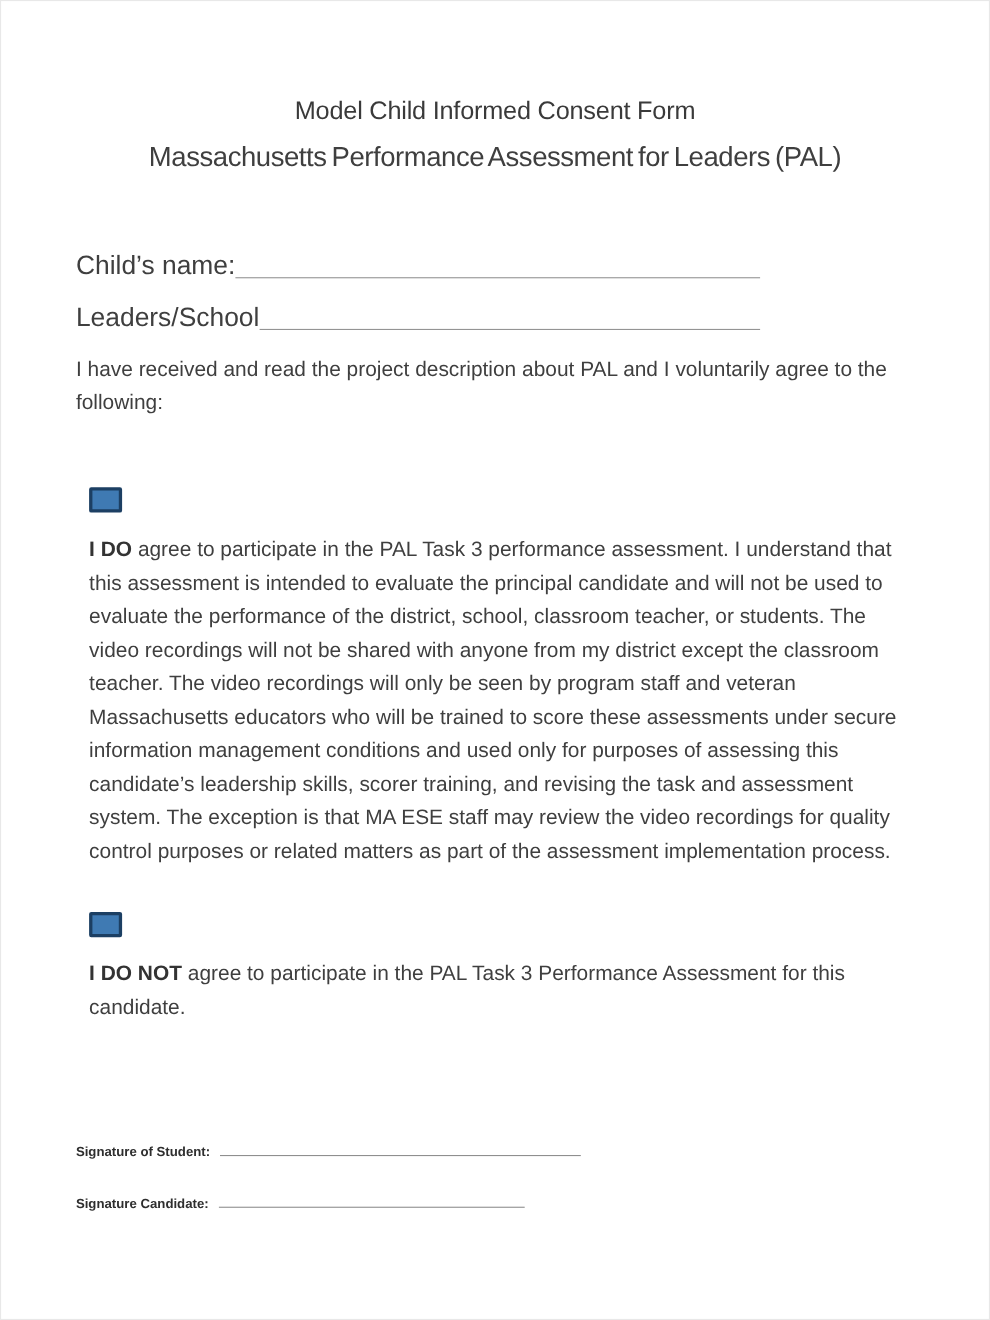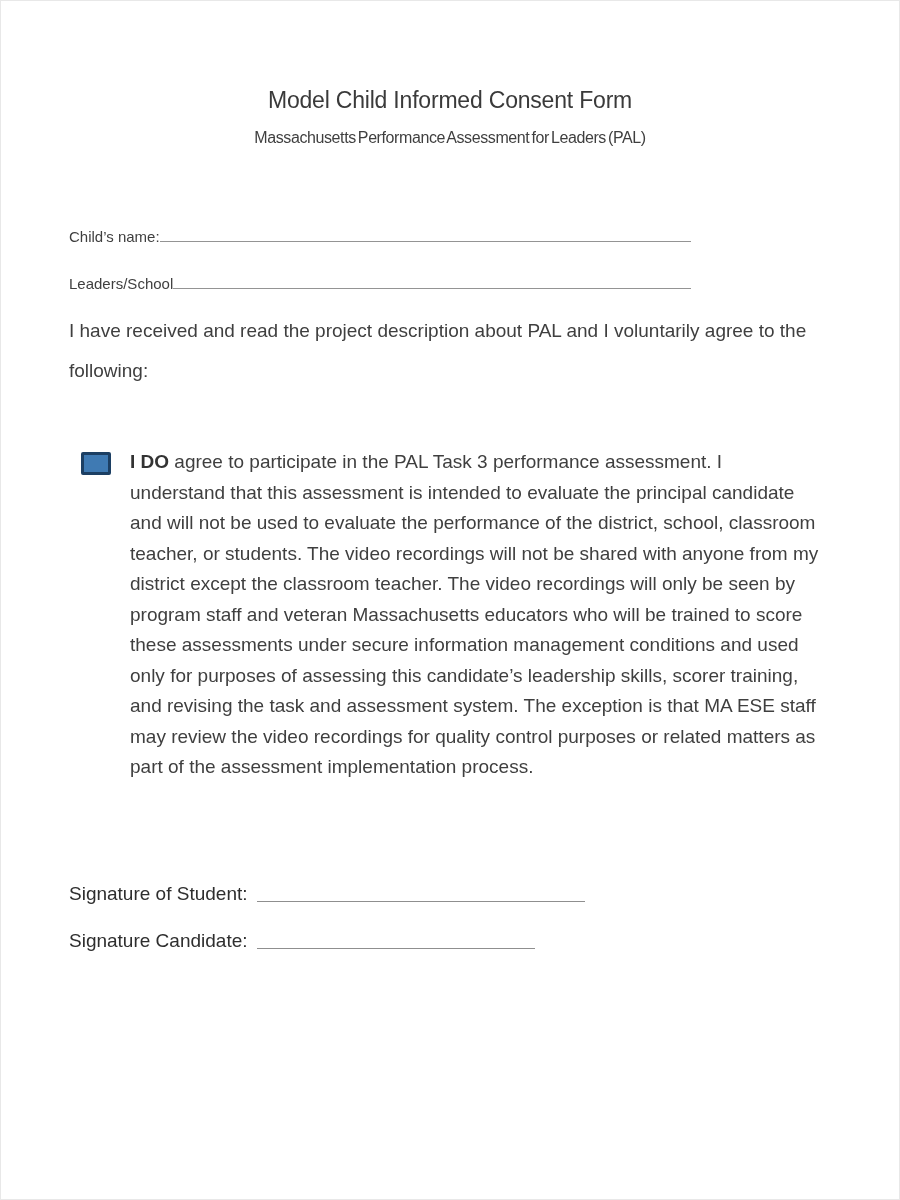--- a/index.html
+++ b/index.html
@@ -12,48 +12,48 @@
   }
   .page {
     width:900px; height:1200px;
     background:#ffffff;
     border:1px solid #e8e8e8;
     position:relative;
   }
   
   .header { padding-top:86px; text-align:center; }
   .title { font-size:23px; font-weight:400; color:#3a3a3a; letter-spacing:-0.2px; }
-  .subtitle { font-size:16px; margin-top:15px; color:#3f3f3f; letter-spacing:-0.4px; word-spacing:-2px; }
+  .subtitle { font-size:25px; margin-top:15px; color:#3f3f3f; letter-spacing:-0.4px; word-spacing:-2px; }
 
   
   .fields { margin:70px 0 0 68px; width:622px; }
   .field-row { display:flex; height:28px; margin-bottom:19px; }
-  .field-label { font-size:15px; align-self:flex-end; white-space:nowrap; }
+  .field-label { font-size:24px; align-self:flex-end; white-space:nowrap; }
   .blank { flex:1 1 auto; border-bottom:1px solid #949494; margin-bottom:3px; align-self:stretch; }
 
   
-  .intro { margin:10px 80px 0 68px; font-size:19px; line-height:40px; }
+  .intro { margin:10px 80px 0 68px; font-size:19px; line-height:30px; }
 
   
   .options { margin:56px 78px 0 80px; }
-  .option { display:flex; gap:19px; margin-bottom:34px; }
+  .option { display:flex; gap:19px; margin-bottom:34px;flex-direction:column; }
   .checkbox {
     flex:0 0 auto;
     width:30px; height:23px;
     margin-top:5px;
     background:var(--checkbox-fill, #3f7ab3);
     border:3px solid var(--checkbox-border, #1c3f63);
     border-radius:2px;
   }
   .option-text { font-size:19px; line-height:30.5px; }
   .option-text strong { font-weight:700; color:#333333; }
 
   
   .signatures { margin:94px 0 0 68px; }
-  .sig-row { display:flex; height:28px; margin-bottom:19px; font-size:19px; font-weight:400; color:#2e2e2e; }
+  .sig-row { display:flex; height:28px; margin-bottom:19px; font-size:12px; font-weight:700; color:#2e2e2e; }
   .sig-label { align-self:flex-end; white-space:nowrap; }
   .sig-line { border-bottom:1px solid #8f8f8f; margin-left:9px; margin-bottom:3px; align-self:stretch; }
   .sig-line.w-signature { width:328px; }
   .sig-line.w-date { width:410px; }
   .sig-line.w-principal { width:278px; }
 </style>
 </head>
 <body>
 
 <div class="page">
@@ -74,20 +74,24 @@
     </div>
   </div>
 
   <div class="intro">I have received and read the project description about PAL and I voluntarily agree to the following:</div>
 
   <div class="options">
     <div class="option">
       <span class="checkbox"></span>
       <span class="option-text"><strong>I DO</strong><span> agree to participate in the PAL Task 3 performance assessment. I understand that this assessment is intended to evaluate the principal candidate and will not be used to evaluate the performance of the district, school, classroom teacher, or students. The video recordings will not be shared with anyone from my district except the classroom teacher. The video recordings will only be seen by program staff and veteran Massachusetts educators who will be trained to score these assessments under secure information management conditions and used only for purposes of assessing this candidate’s leadership skills, scorer training, and revising the task and assessment system. The exception is that MA ESE staff may review the video recordings for quality control purposes or related matters as part of the assessment implementation process.</span></span>
     </div>
+    <div class="option">
+      <span class="checkbox"></span>
+      <span class="option-text"><strong>I DO NOT</strong><span> agree to participate in the PAL Task 3 Performance Assessment for this candidate.</span></span>
+    </div>
   </div>
 
   <div class="signatures">
     <div class="sig-row">
       <span class="sig-label">Signature of Student:</span>
       <span class="sig-line w-signature"></span>
     </div>
     <div class="sig-row">
       <span class="sig-label">Signature Candidate:</span>
       <span class="sig-line w-principal"></span>

